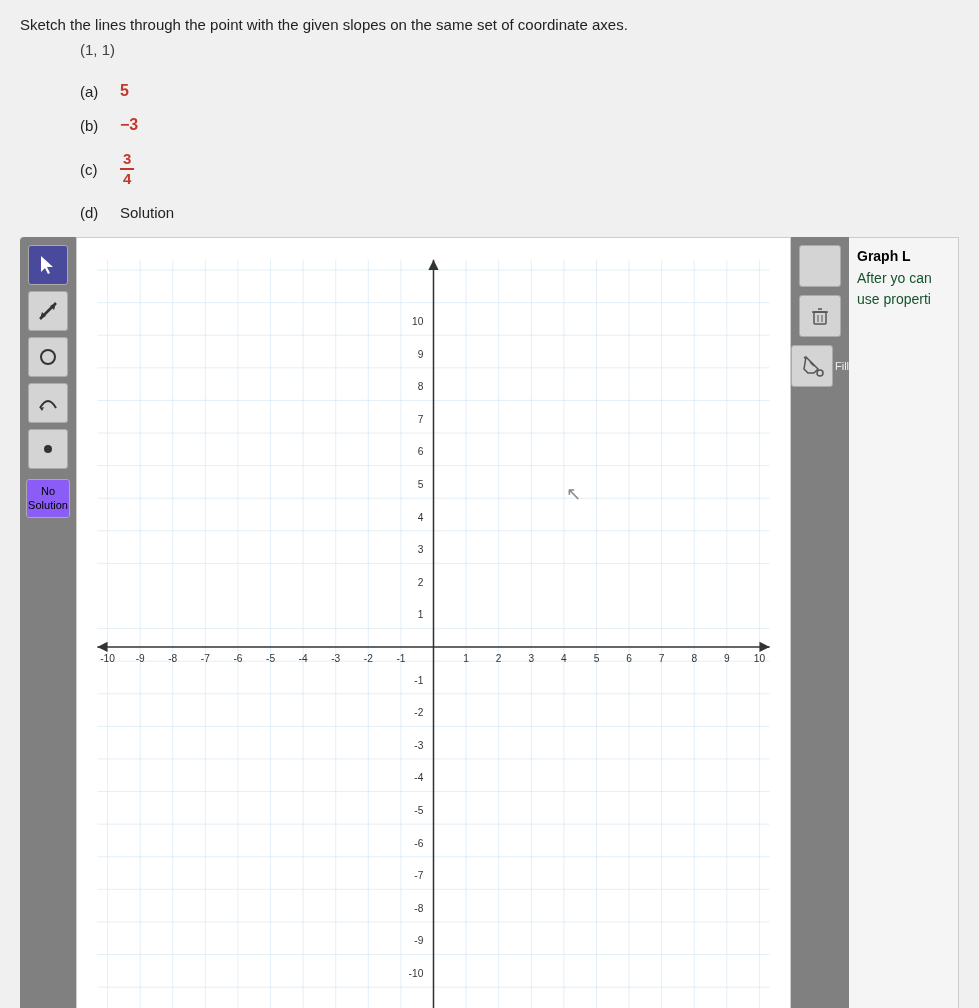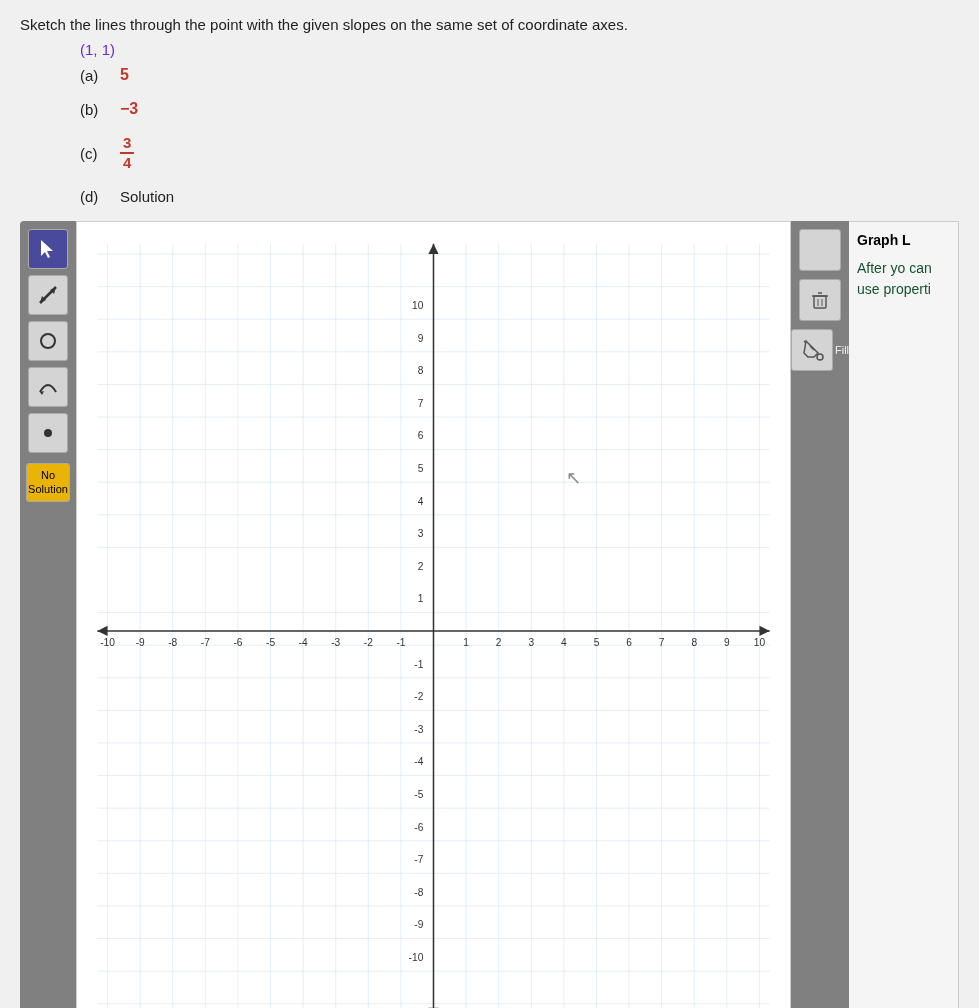--- a/index.html
+++ b/index.html
@@ -12,22 +12,22 @@
       padding: 16px 20px;
     }
     .problem-text {
       font-size: 15px;
       margin-bottom: 8px;
       color: #222;
     }
     .point {
       font-size: 15px;
       margin-left: 60px;
-      margin-bottom: 8px;
-      color: #6d28d9;
+      margin-bottom: 24px;
+      color: #404040;
     }
     .slope-item {
       display: flex;
       align-items: center;
       margin-left: 60px;
       margin-bottom: 16px;
       font-size: 15px;
       color: #222;
     }
     .slope-label {
@@ -86,21 +86,21 @@
     .tool-btn.active {
       background: #4a4a9c;
       color: white;
     }
     .tool-btn svg {
       width: 22px;
       height: 22px;
     }
     .no-solution-btn {
       width: 44px;
-      background: #eab308;
+      background: #8b5cf6;
       border: 1px solid #aaa;
       border-radius: 3px;
       padding: 4px 0;
       text-align: center;
       font-size: 11px;
       cursor: pointer;
       margin-top: 4px;
       line-height: 1.3;
     }
     .graph-wrapper {
@@ -166,21 +166,21 @@
       background: #f5f5f5;
       border: 1px solid #ccc;
       border-left: none;
       width: 110px;
       padding: 10px 8px;
       font-size: 13px;
     }
     .graph-text-panel .graph-title {
       font-weight: bold;
       font-size: 14px;
-      margin-bottom: 10px;
+      margin-bottom: 4px;
     }
     .graph-text-panel .graph-desc {
       font-size: 14px;
       color: #14532d;
       line-height: 1.5;
     }
   </style>
 </head>
 <body>
 

